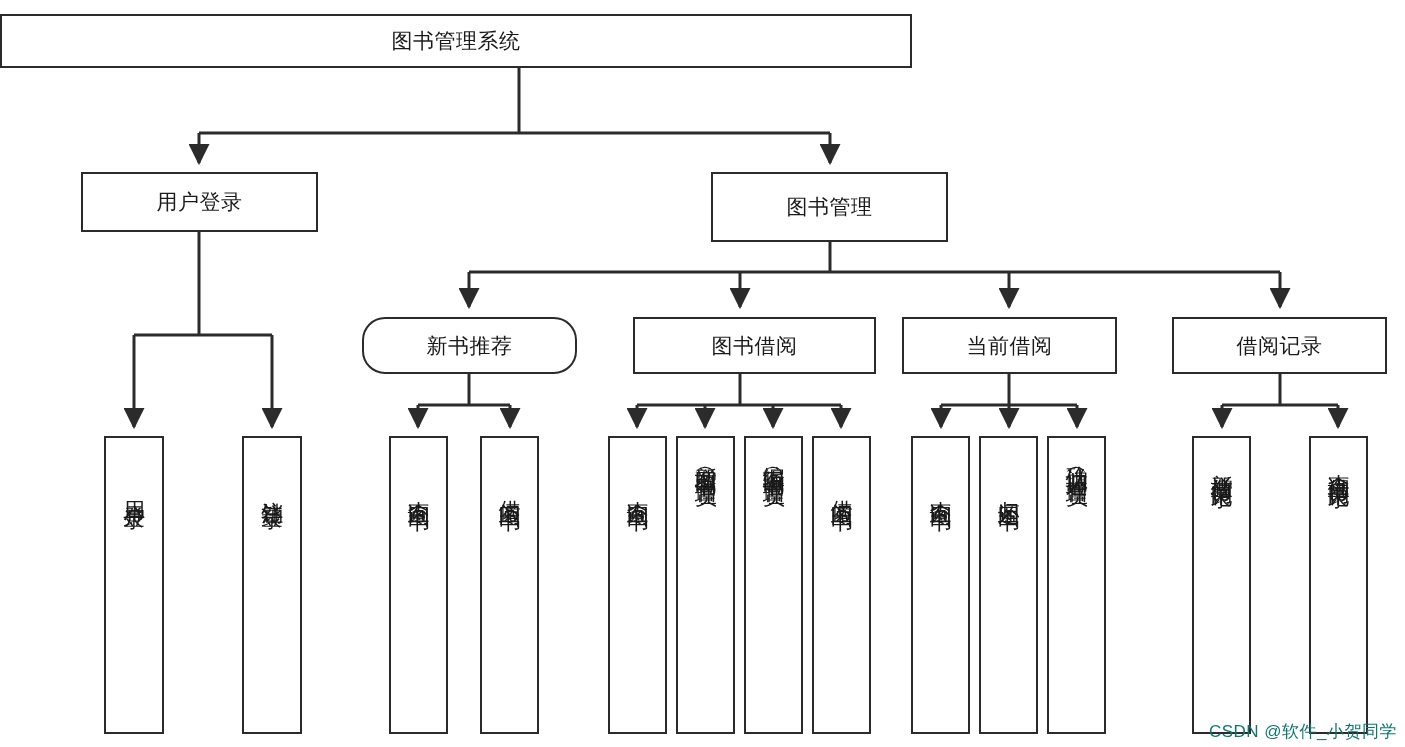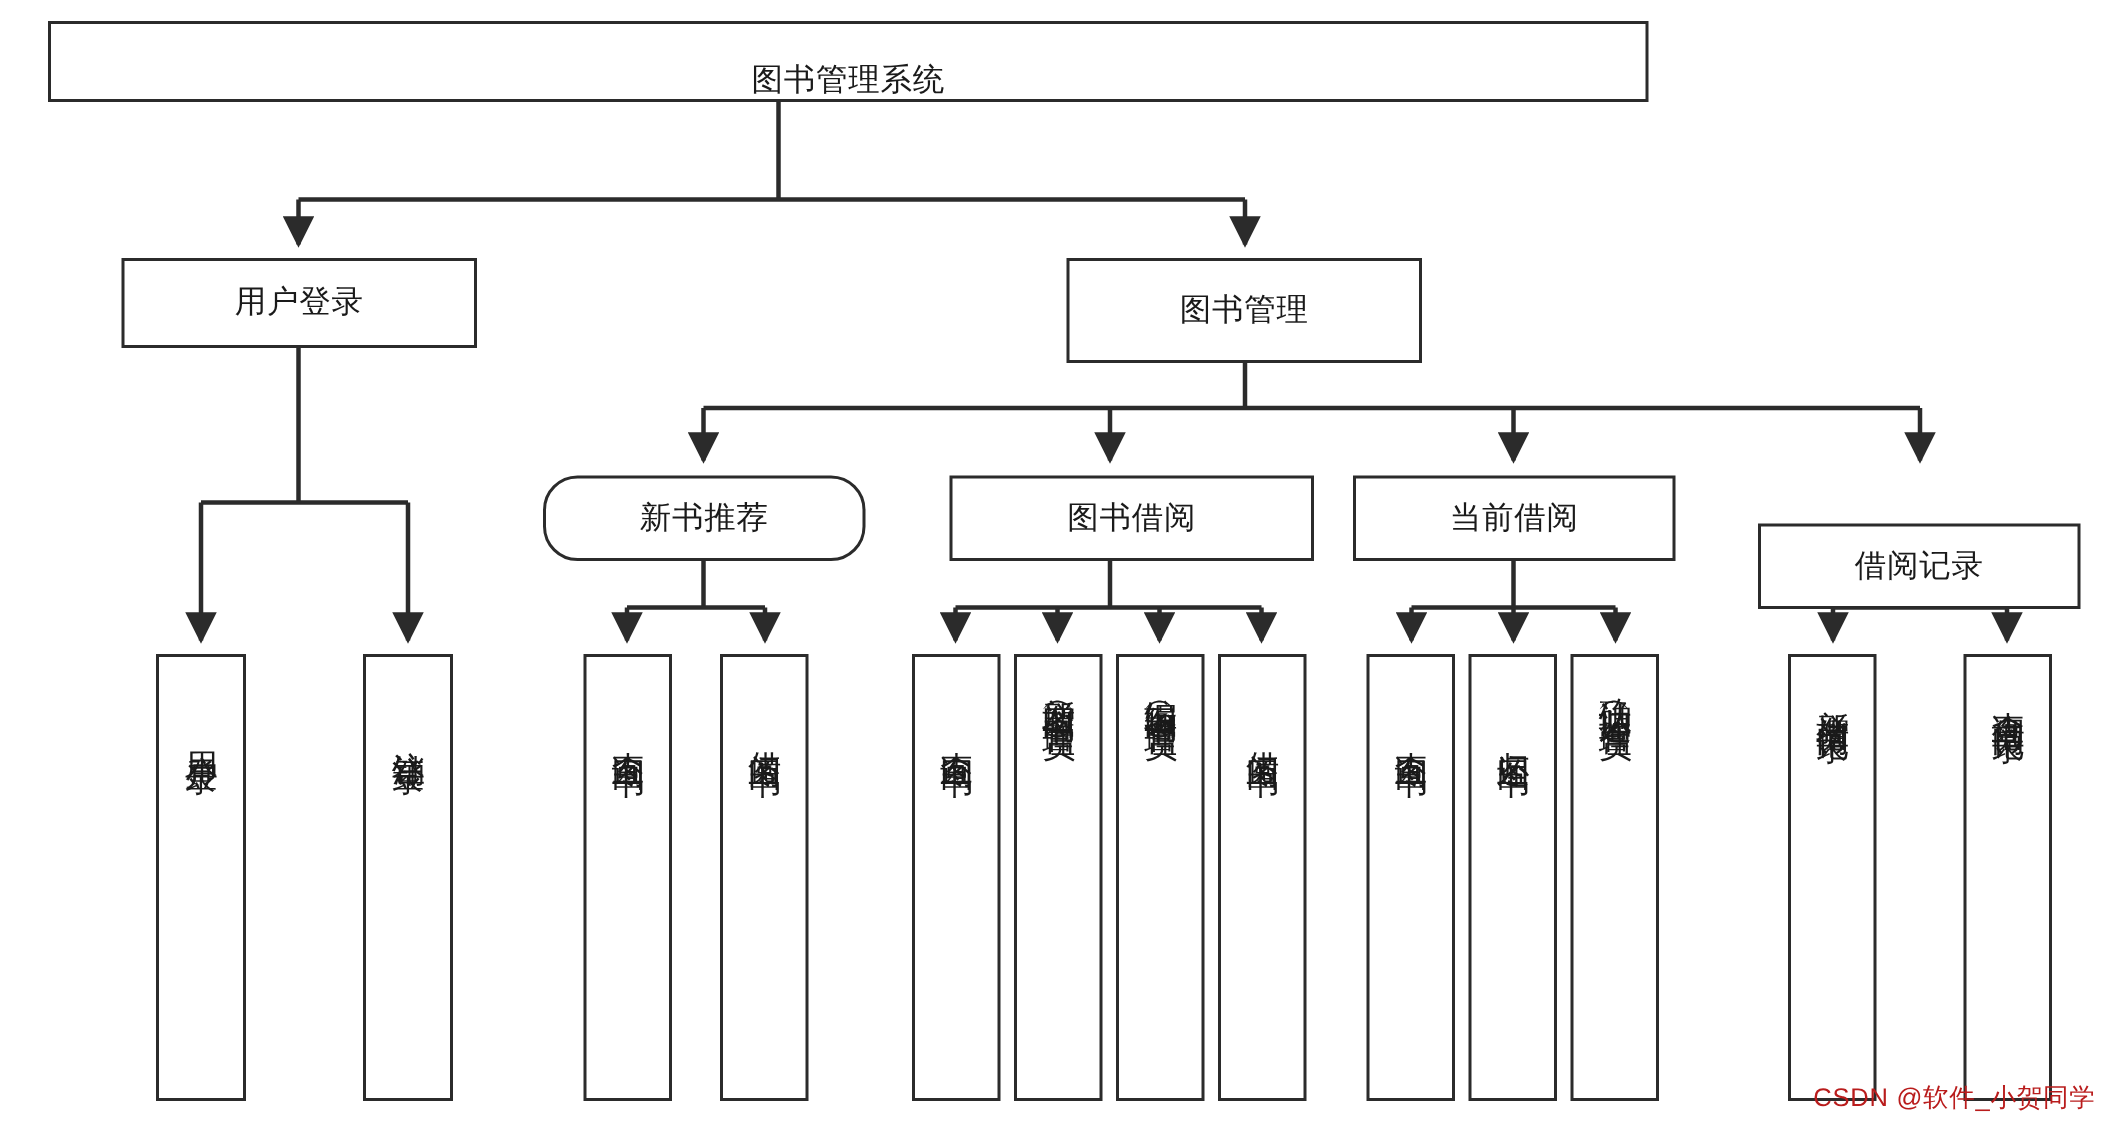--- a/index.html
+++ b/index.html
@@ -59,21 +59,21 @@
     white-space: nowrap;
   }
   .node.vertical.pad-b .node-label { margin-top: 10px; }
   .node.vertical.pad-c .node-label { margin-top: 45px; }
   .node.vertical.pad-d .node-label { margin-top: 18px; }
   .watermark {
     position: absolute;
     right: 8px;
     bottom: 4px;
     font-size: 17px;
-    color: #b91c1c;
+    color: #0f766e;
     white-space: nowrap;
     letter-spacing: 0.5px;
   }
 </style>
 </head>
 <body>
 
 <div id="diagram-root">
 
   <svg class="connectors" viewBox="0 0 1405 747" aria-hidden="true">
@@ -119,41 +119,41 @@
       <path d="M 1009 405 L 1009 427" marker-end="url(#arrow)"></path>
       <path d="M 1077 405 L 1077 427" marker-end="url(#arrow)"></path>
 
       <path d="M 1280 374 L 1280 405"></path>
       <path d="M 1222 405 L 1338 405"></path>
       <path d="M 1222 405 L 1222 427" marker-end="url(#arrow)"></path>
       <path d="M 1338 405 L 1338 427" marker-end="url(#arrow)"></path>
     </g>
   </svg>
 
-  <div class="node horizontal" style="left:32px; top:14px; width:1067px; height:54px;align-items:flex-end;">
+  <div class="node horizontal" style="left:0; top:14px; width:912px; height:54px;">
     <span class="node-label">图书管理系统</span>
   </div>
 
   <div class="node horizontal" style="left:81px; top:172px; width:237px; height:60px;">
     <span class="node-label">用户登录</span>
   </div>
   <div class="node horizontal" style="left:711px; top:172px; width:237px; height:70px;">
     <span class="node-label">图书管理</span>
   </div>
 
   <div class="node horizontal" style="left:362px; top:317px; width:215px; height:57px;border-radius:23px;">
     <span class="node-label">新书推荐</span>
   </div>
   <div class="node horizontal" style="left:633px; top:317px; width:243px; height:57px;">
     <span class="node-label">图书借阅</span>
   </div>
   <div class="node horizontal" style="left:902px; top:317px; width:215px; height:57px;">
     <span class="node-label">当前借阅</span>
   </div>
-  <div class="node horizontal" style="left:1172px; top:317px; width:215px; height:57px;margin-top:32px;">
+  <div class="node horizontal" style="left:1172px; top:317px; width:215px; height:57px;">
     <span class="node-label">借阅记录</span>
   </div>
 
   <div class="node vertical pad-c" style="left:104px; top:436px; width:60px; height:298px;">
     <span class="node-label">用户登录</span>
   </div>
   <div class="node vertical pad-c" style="left:242px; top:436px; width:60px; height:298px;">
     <span class="node-label">注销登录</span>
   </div>
 

